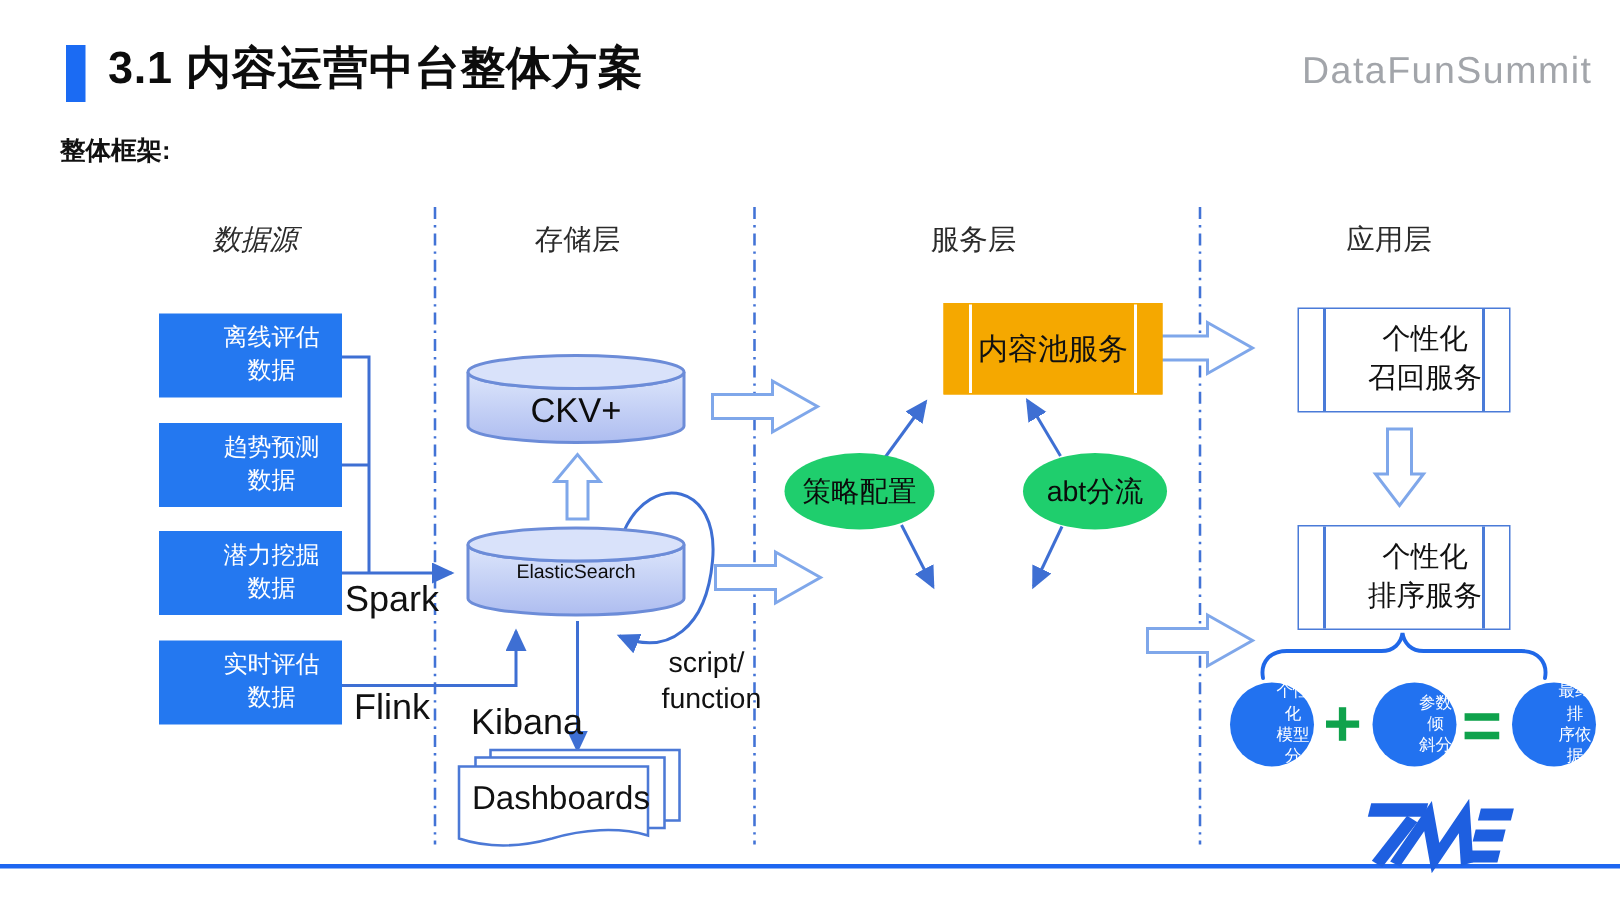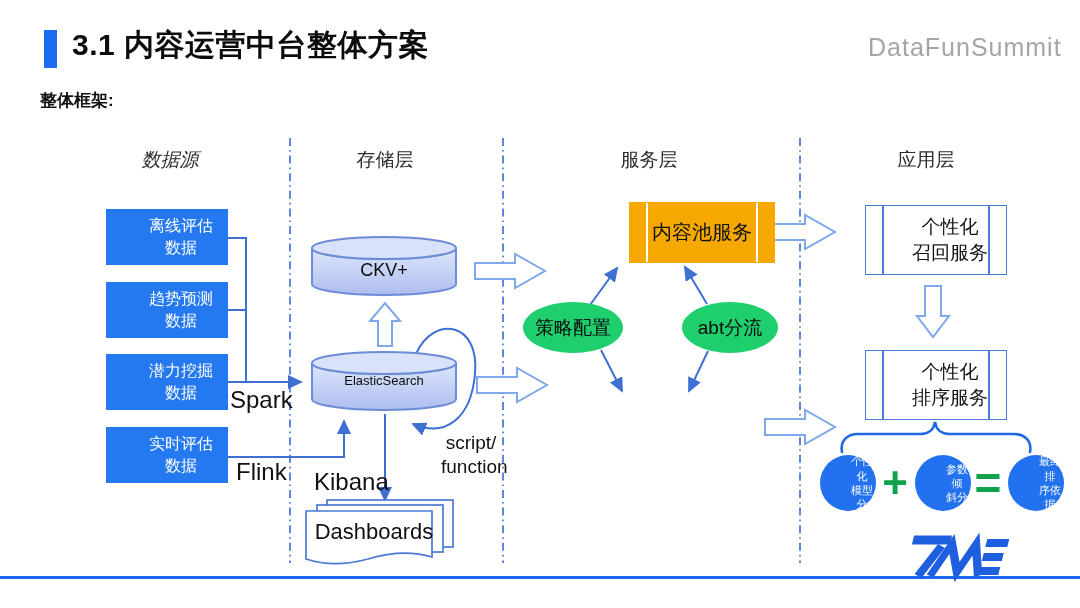--- a/index.html
+++ b/index.html
@@ -23,21 +23,21 @@
   .col-h.c1{left:118px;font-style:italic;} .col-h.c2{left:333px;} .col-h.c3{left:597px;} .col-h.c4{left:874px;}
 
   
   .src{left:106px;width:122px;height:56px;background:#2478F0;color:#fff;
        font-size:16px;font-weight:500;line-height:1.35;}
   .src.s1{top:209px;} .src.s2{top:282px;} .src.s3{top:354px;} .src.s4{top:427px;}
 
   
   .cyl{width:148px;height:64px;}
   .cyl .lbl{position:absolute;left:0;width:100%;text-align:center;color:#0c0c0c;}
-  .cyl.ckv{left:310px;top:234px;} .cyl.ckv .lbl{top:26px;font-size:18px;}
+  .cyl.ckv{left:310px;top:234px;} .cyl.ckv .lbl{top:26px;font-size:23px;}
   .cyl.es{left:310px;top:349px;}  .cyl.es .lbl{top:24px;font-size:13px;}
 
   
   .proc{border-width:1.8px;border-style:solid;}
   .proc::before,.proc::after{content:"";position:absolute;top:0;bottom:0;width:1.6px;}
   .proc::before{left:16px;} .proc::after{right:16px;}
   .proc.yellow{background:#F5A800;border-color:#F5A800;color:#111;font-size:20px;font-weight:500;}
   .proc.yellow::before,.proc.yellow::after{background:#ffffff;}
   .proc.white{background:#fff;border-color:#4A7BD8;color:#111;font-size:19px;font-weight:500;line-height:1.35;}
   .proc.white::before,.proc.white::after{background:#4A7BD8;}

